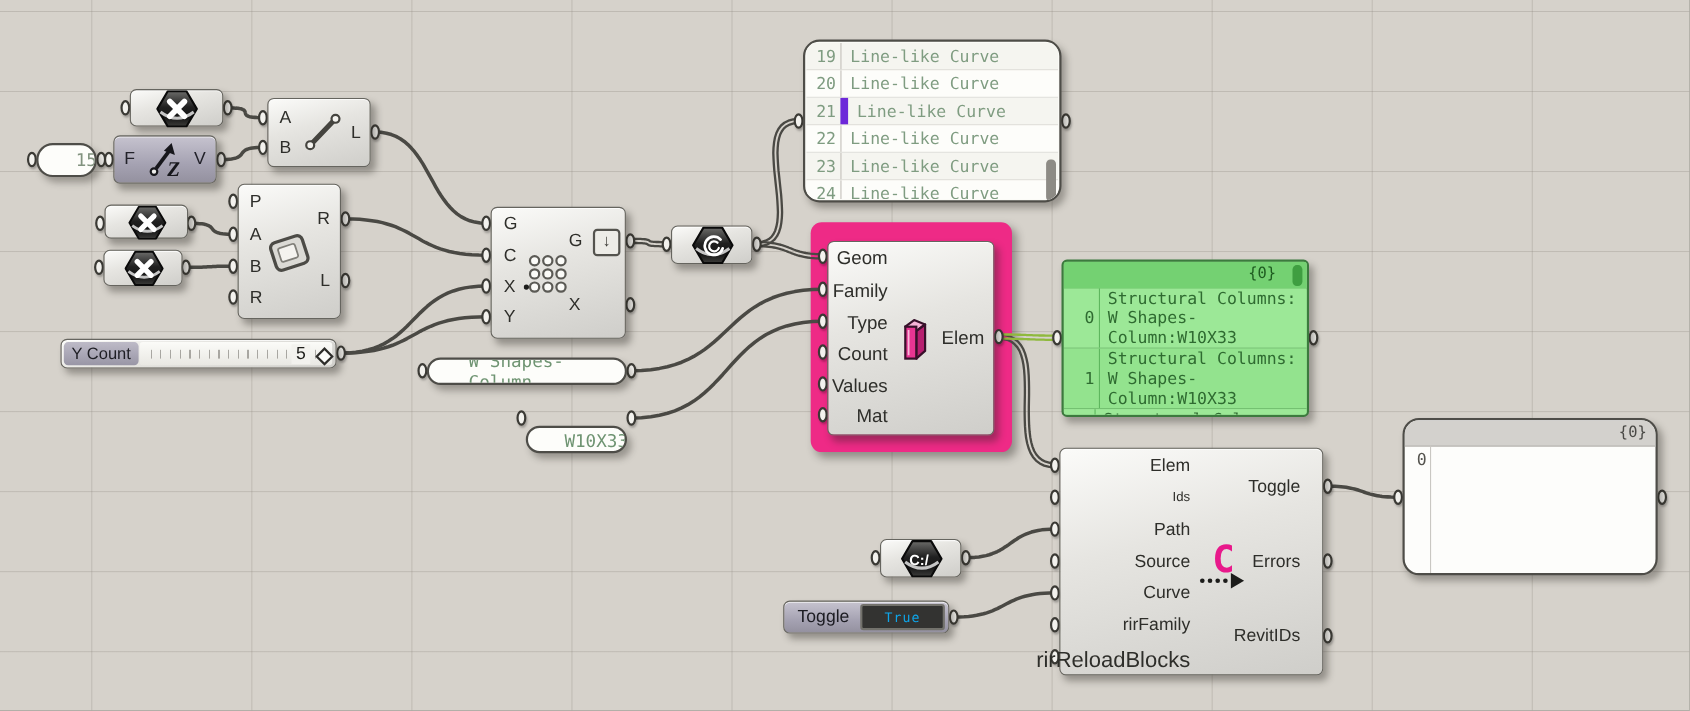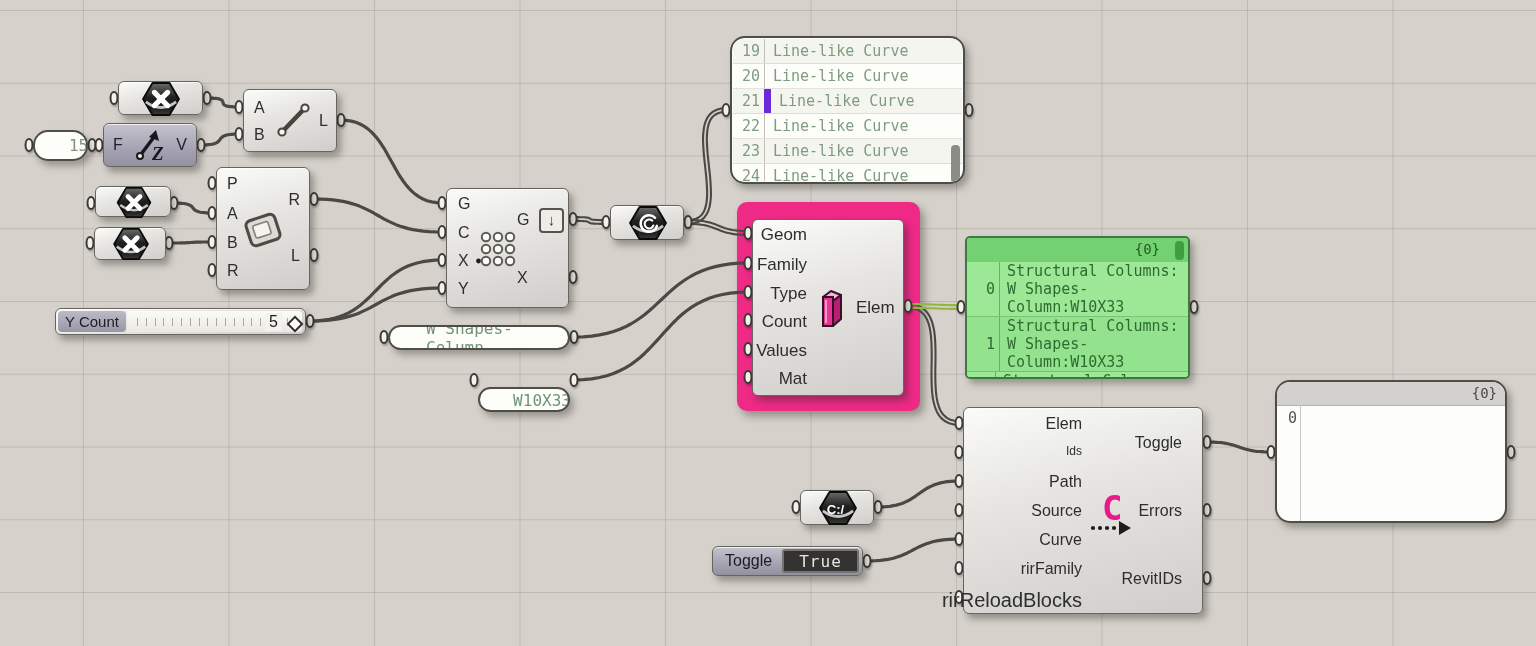--- a/index.html
+++ b/index.html
@@ -360,21 +360,21 @@
     <svg width="40" height="34" viewBox="0 0 40 36" style="position:absolute;left:17px;top:0px">
       <polygon points="11,1 29,1 39,18 29,35 11,35 1,18" fill="url(#hexg)" stroke="#0a0a0a" stroke-width="2" stroke-linejoin="round"></polygon>
       <path d="M4 21 Q20 33 36 21" stroke="rgba(255,255,255,.75)" stroke-width="3" fill="none"></path>
       <text x="8" y="24" font-size="14" font-weight="bold" fill="#fff" font-family="Liberation Sans,sans-serif">C:/</text>
     </svg>
   </div>
 
   <div class="comp purple" style="left:712px;top:546px;width:151px;height:30px;">
     <span style="position:absolute;left:12px;top:5px;font-size:16px;color:#1c1c22;">Toggle</span>
     <div style="position:absolute;right:3px;top:2px;bottom:2px;width:77px;background:#333331;border:2px solid #73726c;border-radius:3px;box-sizing:border-box;display:flex;align-items:center;justify-content:center;">
-      <span class="mono" style="font-size:16px;color:#e5e5e5;letter-spacing:1px;">True</span>
+      <span class="mono" style="font-size:12px;color:#0ea5e9;letter-spacing:1px;">True</span>
     </div>
   </div>
 
   <div class="panel" style="left:1275px;top:380px;width:232px;height:143px;background:#fdfdfb;">
     <div style="position:absolute;left:0;right:0;top:0;height:23px;background:#d3d1cd;border-bottom:1px solid #b6b4af;">
       <span class="mono" style="position:absolute;right:8px;top:3px;font-size:14px;color:#4a4946;">{0}</span>
     </div>
     <div style="position:absolute;left:0;right:0;top:23px;bottom:0;display:flex;">
       <span class="mono" style="width:20px;text-align:right;padding-right:3px;font-size:15px;color:#55544f;line-height:26px;border-right:1px solid #c9c7c2;">0</span>
     </div>

